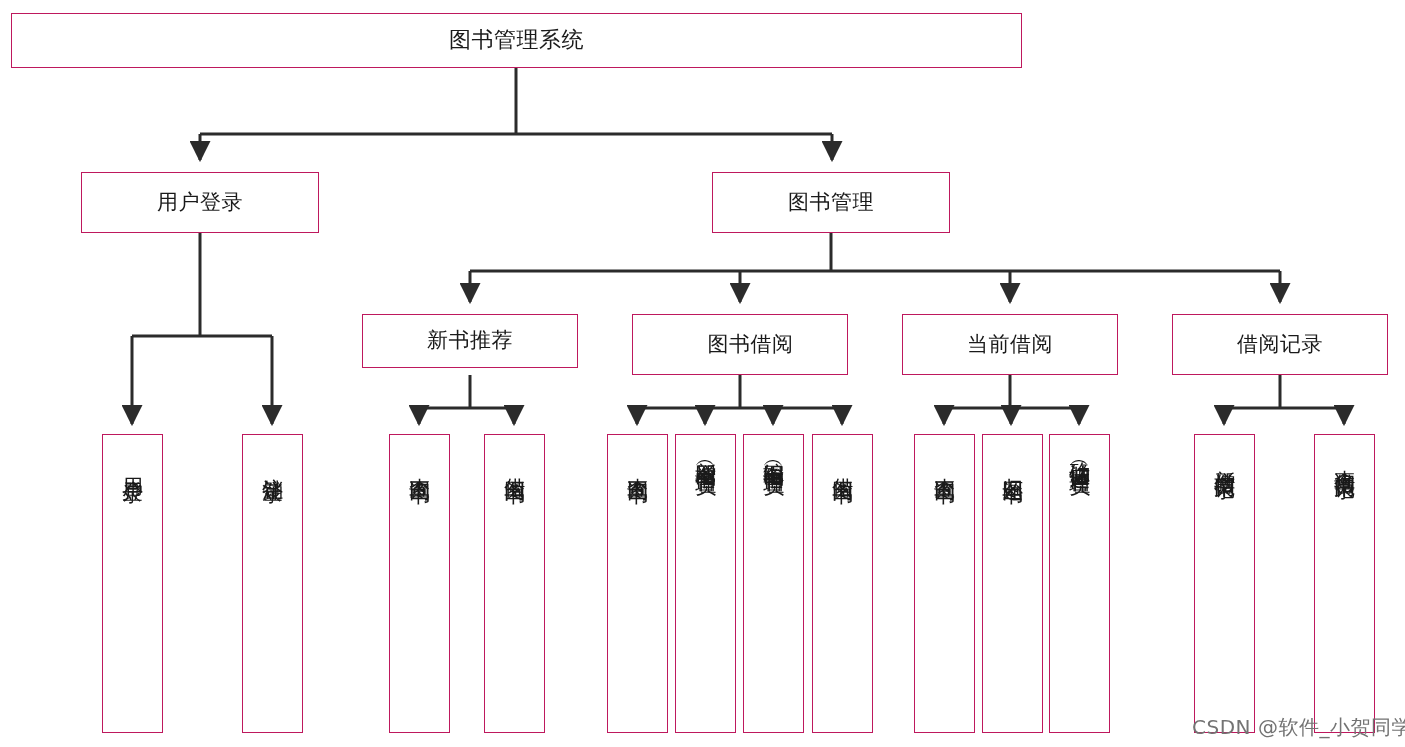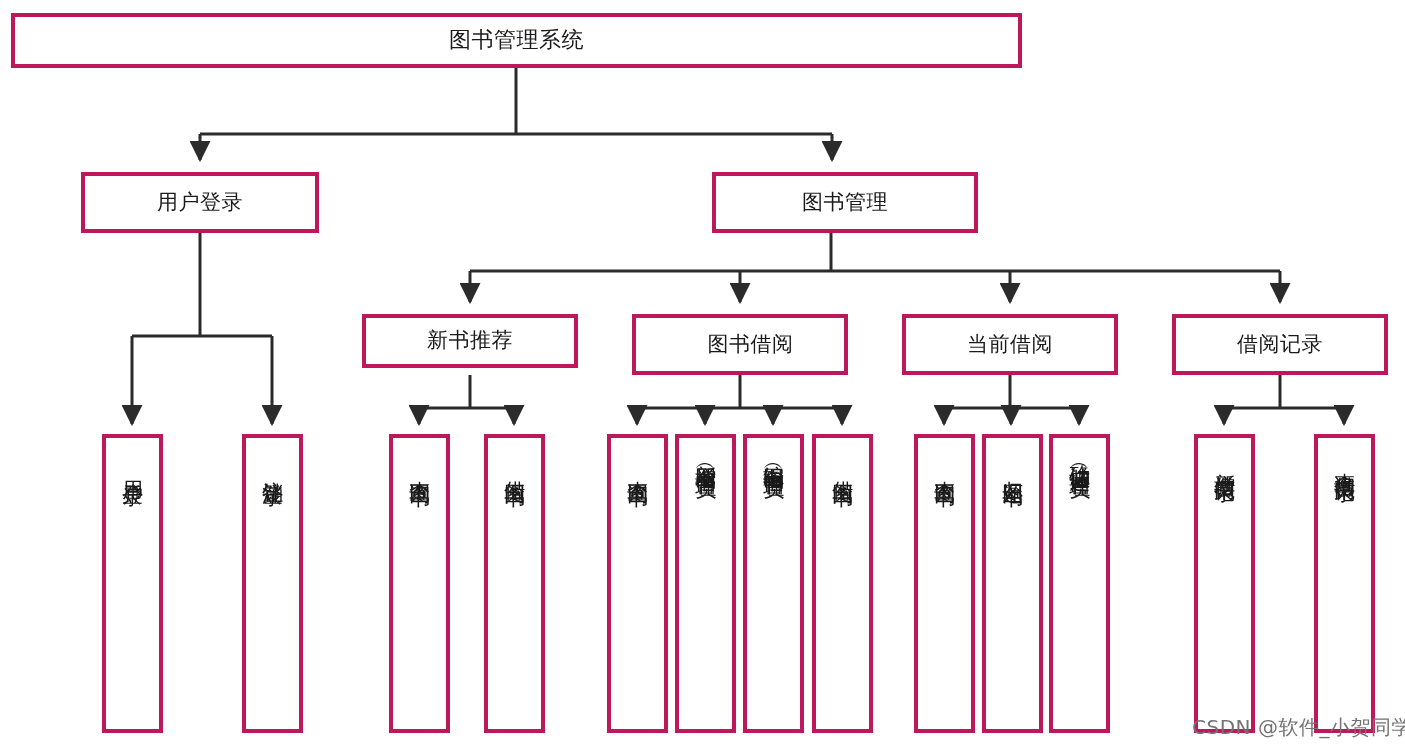--- a/index.html
+++ b/index.html
@@ -21,21 +21,21 @@
     position: absolute;
     left: 0;
     top: 0;
     width: 1405px;
     height: 747px;
     pointer-events: none;
   }
   .node {
     position: absolute;
     box-sizing: border-box;
-    border: 4px solid #be185d;
+    border: 1px solid #be185d;
     background: #ffffff;
     display: flex;
     align-items: center;
     justify-content: center;
     color: #1a1a1a;
   }
   .node .label {
     display: block;
     text-align: center;
     line-height: 1.22;
@@ -132,21 +132,21 @@
   </svg>
 
   <div class="node horiz root" style="left:11px; top:13px; width:1011px; height:55px;">
     <span class="label">图书管理系统</span>
   </div>
 
   <div class="node horiz" style="left:81px; top:172px; width:238px; height:61px;">
     <span class="label">用户登录</span>
   </div>
 
-  <div class="node horiz" style="left:712px; top:172px; width:266px; height:61px;">
+  <div class="node horiz" style="left:712px; top:172px; width:238px; height:61px;">
     <span class="label">图书管理</span>
   </div>
 
   <div class="node horiz" style="left:362px; top:314px; width:216px; height:54px;">
     <span class="label">新书推荐</span>
   </div>
 
   <div class="node horiz" style="left:632px; top:314px; width:216px; height:61px;padding-left:21px;">
     <span class="label">图书借阅</span>
   </div>

